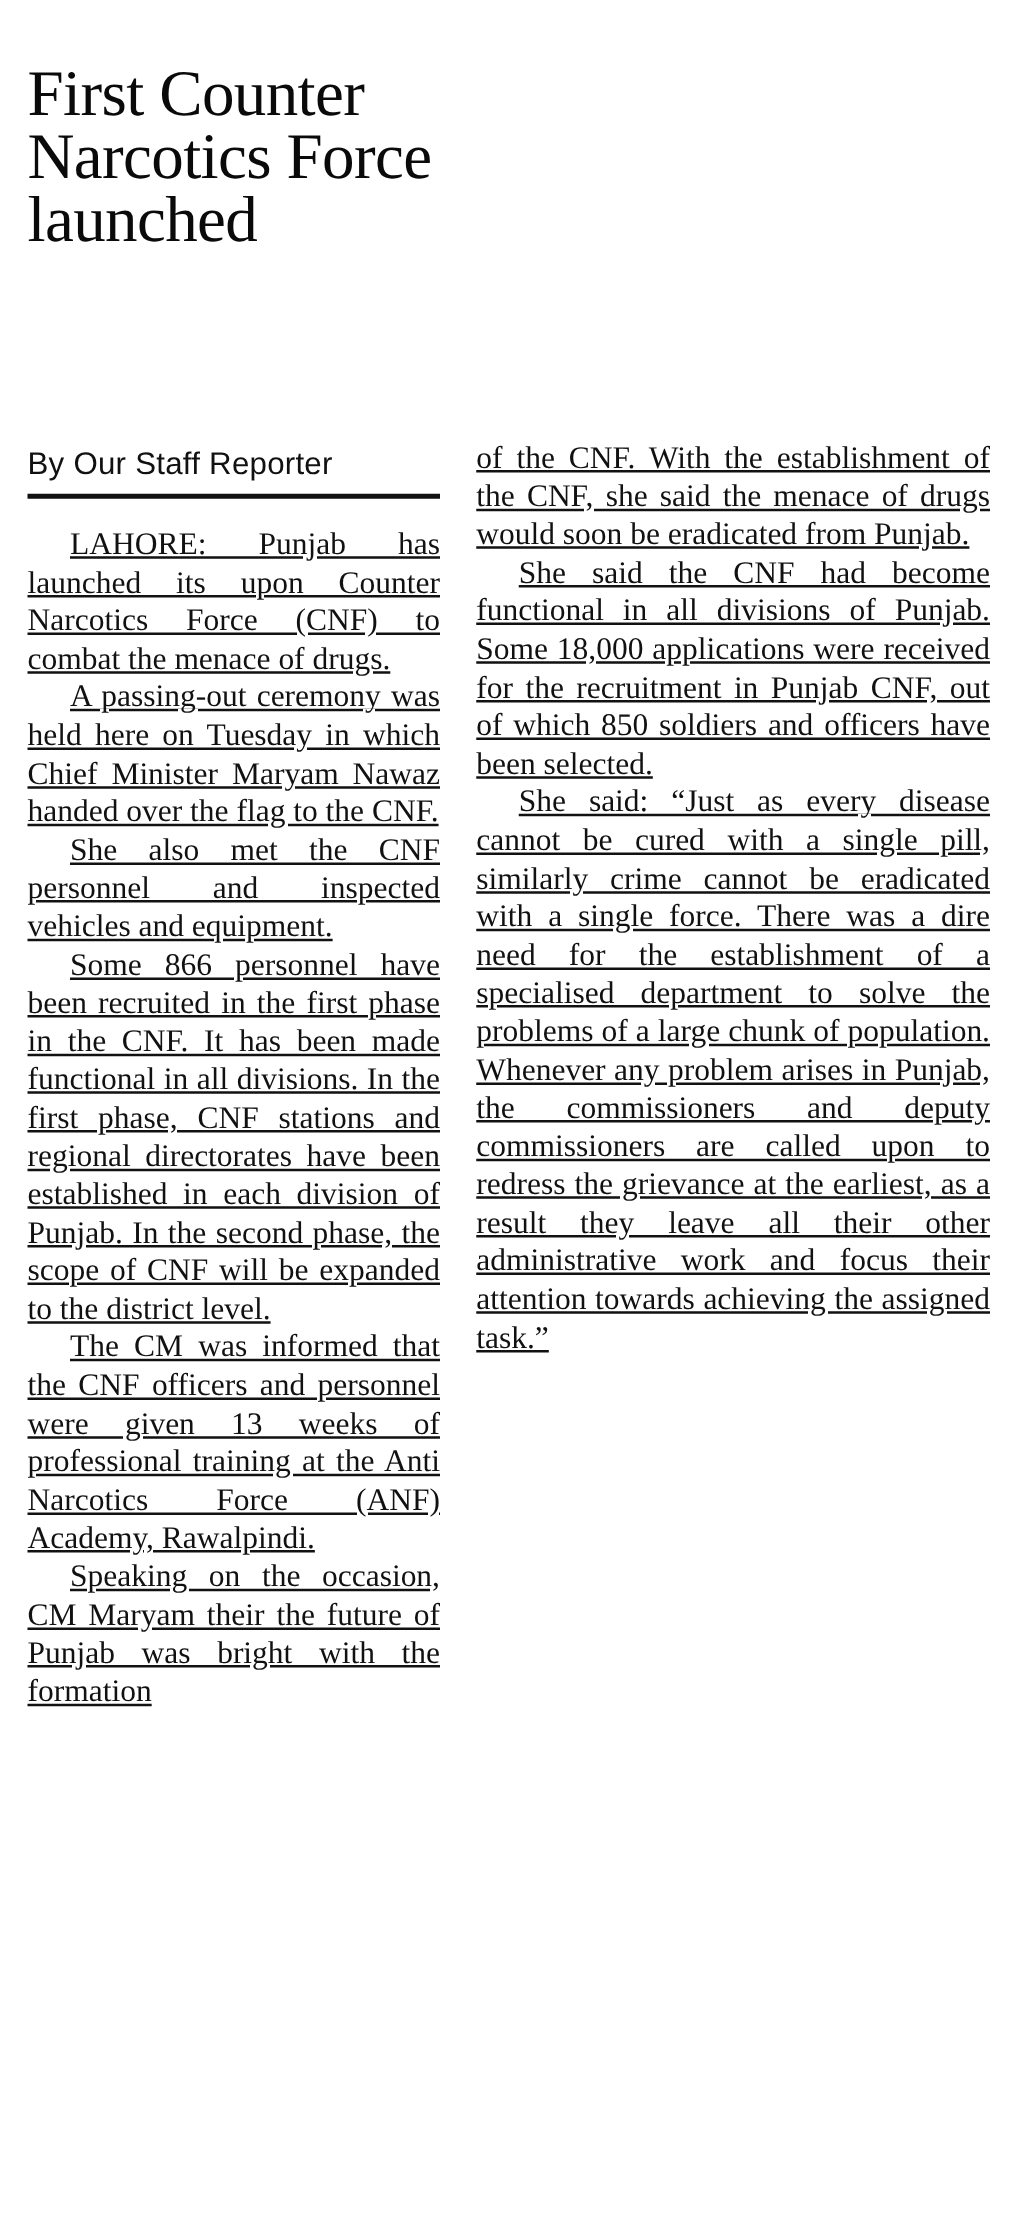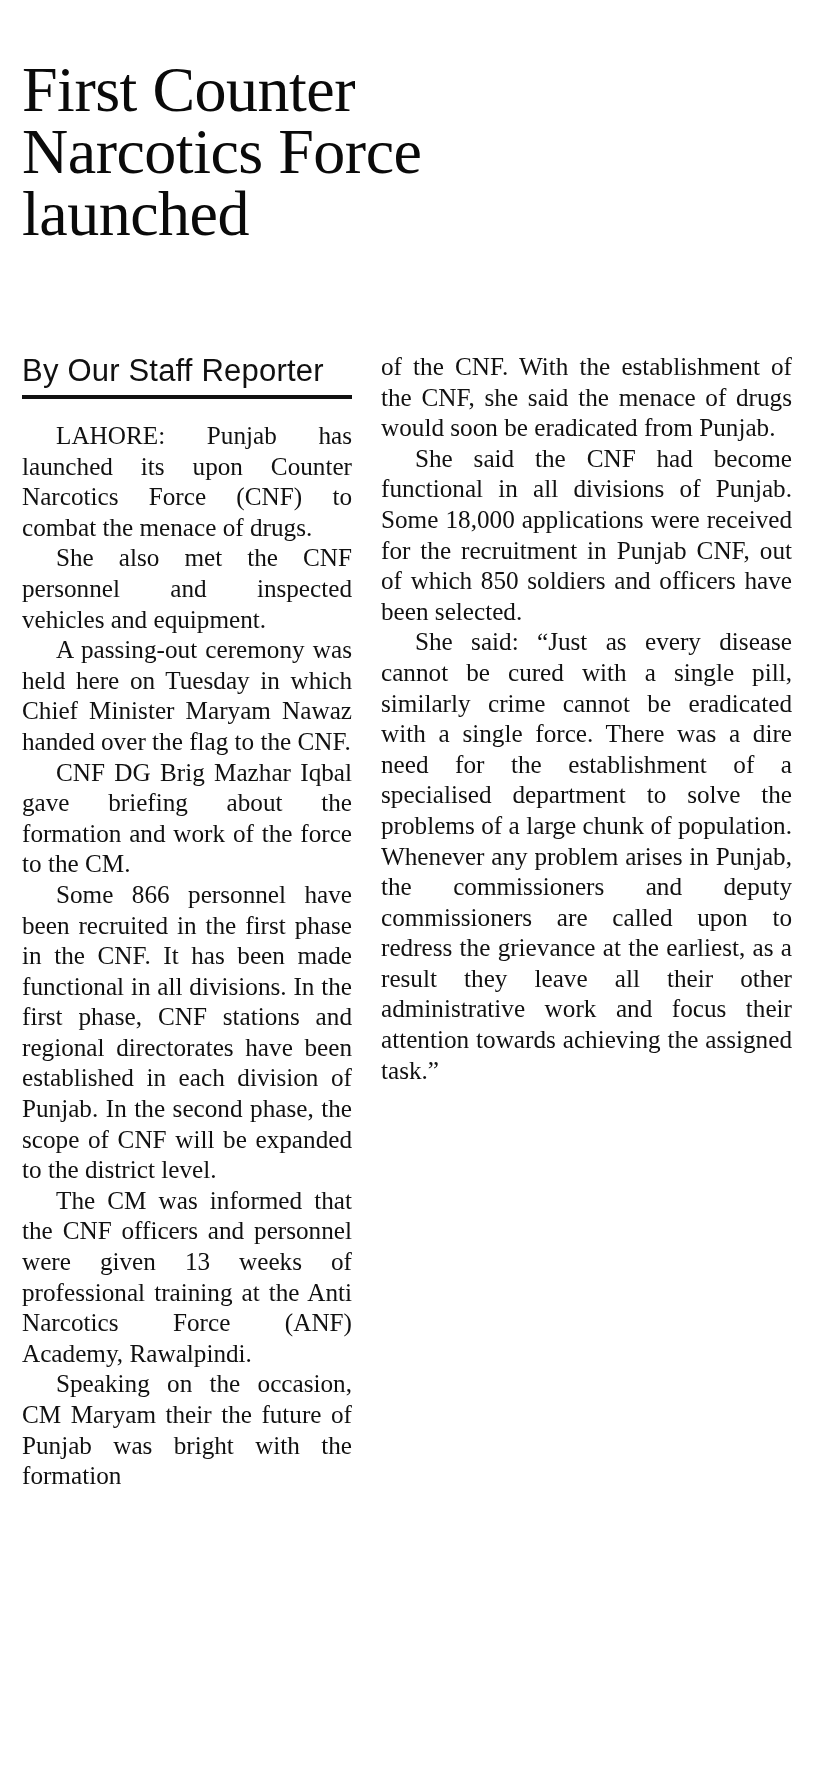--- a/index.html
+++ b/index.html
@@ -25,21 +25,21 @@
     box-sizing: border-box;
   }
 
   
   .headline {
     position: absolute;
     left: 22px;
     top: 16px;
     width: 760px;
     font-family: "Liberation Serif", "DejaVu Serif", serif;
-    font-size: 64px;
+    font-size: 52px;
     line-height: 0.97em;
     font-weight: 400;
     letter-spacing: -0.5px;
     color: #0a0a0a;
     -webkit-font-smoothing: antialiased;
   }
   .headline .hl-line {
     display: block;
     white-space: nowrap;
   }
@@ -54,41 +54,42 @@
     text-justify: inter-word;
     color: #111111;
     font-family: "Liberation Serif", "DejaVu Serif", serif;
   }
   .col-left  { left: 22px;  width: 330px; }
   .col-right { left: 381px; width: 411px; }
 
   
   .byline {
     font-family: "Liberation Sans", "DejaVu Sans", sans-serif;
-    font-size: 31px;
+    font-size: 25px;
     line-height: 30px;
     font-weight: 400;
     letter-spacing: 0.2px;
     text-align: left;
     color: #111111;
     padding-top: 4px;
   }
   .byline-rule {
     width: 100%;
     height: 4px;
     background: #111111;
     margin-top: 9px;
     margin-bottom: 22px;
   }
 
   .col p {
     margin: 0;
     text-indent: 34px;
     text-align: justify;
     hyphens: auto;
+    text-decoration: underline;
     -webkit-hyphens: auto;
   }
   .col p.cont {
     text-indent: 0;
   }
 
   
   .col-right .rc-spacer {
     display: block;
     height: 0px;
@@ -104,23 +105,22 @@
     <span class="hl-line">Narcotics Force</span>
     <span class="hl-line">launched</span>
   </h1>
 
   <div class="col col-left">
 
     <div class="byline">By Our Staff Reporter</div>
     <div class="byline-rule"></div>
 
     <p>LAHORE: Punjab has launched its upon Counter Narcotics Force (CNF) to combat the menace of drugs.</p>
+    <p>A passing-out ceremony was held here on Tuesday in which Chief Minister Maryam Nawaz handed over the flag to the CNF.</p>
     <p>She also met the CNF personnel and inspected vehicles and equipment.</p>
-    <p>A passing-out ceremony was held here on Tuesday in which Chief Minister Maryam Nawaz handed over the flag to the CNF.</p>
-    <p>CNF DG Brig Mazhar Iqbal gave briefing about the formation and work of the force to the CM.</p>
     <p>Some 866 personnel have been recruited in the first phase in the CNF. It has been made functional in all divisions. In the first phase, CNF stations and regional directorates have been established in each division of Punjab. In the second phase, the scope of CNF will be expanded to the district level.</p>
     <p>The CM was informed that the CNF officers and personnel were given 13 weeks of professional training at the Anti Narcotics Force (ANF) Academy, Rawalpindi.</p>
     <p>Speaking on the occasion, CM Maryam their the future of Punjab was bright with the formation</p>
   </div>
 
   <div class="col col-right">
     <span class="rc-spacer"></span>
     <p class="cont">of the CNF. With the establishment of the CNF, she said the menace of drugs would soon be eradicated from Punjab.</p>
     <p>She said the CNF had become functional in all divisions of Punjab. Some 18,000 applications were received for the recruitment in Punjab CNF, out of which 850 soldiers and officers have been selected.</p>
     <p>She said: “Just as every disease cannot be cured with a single pill, similarly crime cannot be eradicated with a single force. There was a dire need for the establishment of a specialised department to solve the problems of a large chunk of population. Whenever any problem arises in Punjab, the commissioners and deputy commissioners are called upon to redress the grievance at the earliest, as a result they leave all their other administrative work and focus their attention towards achieving the assigned task.”</p>

